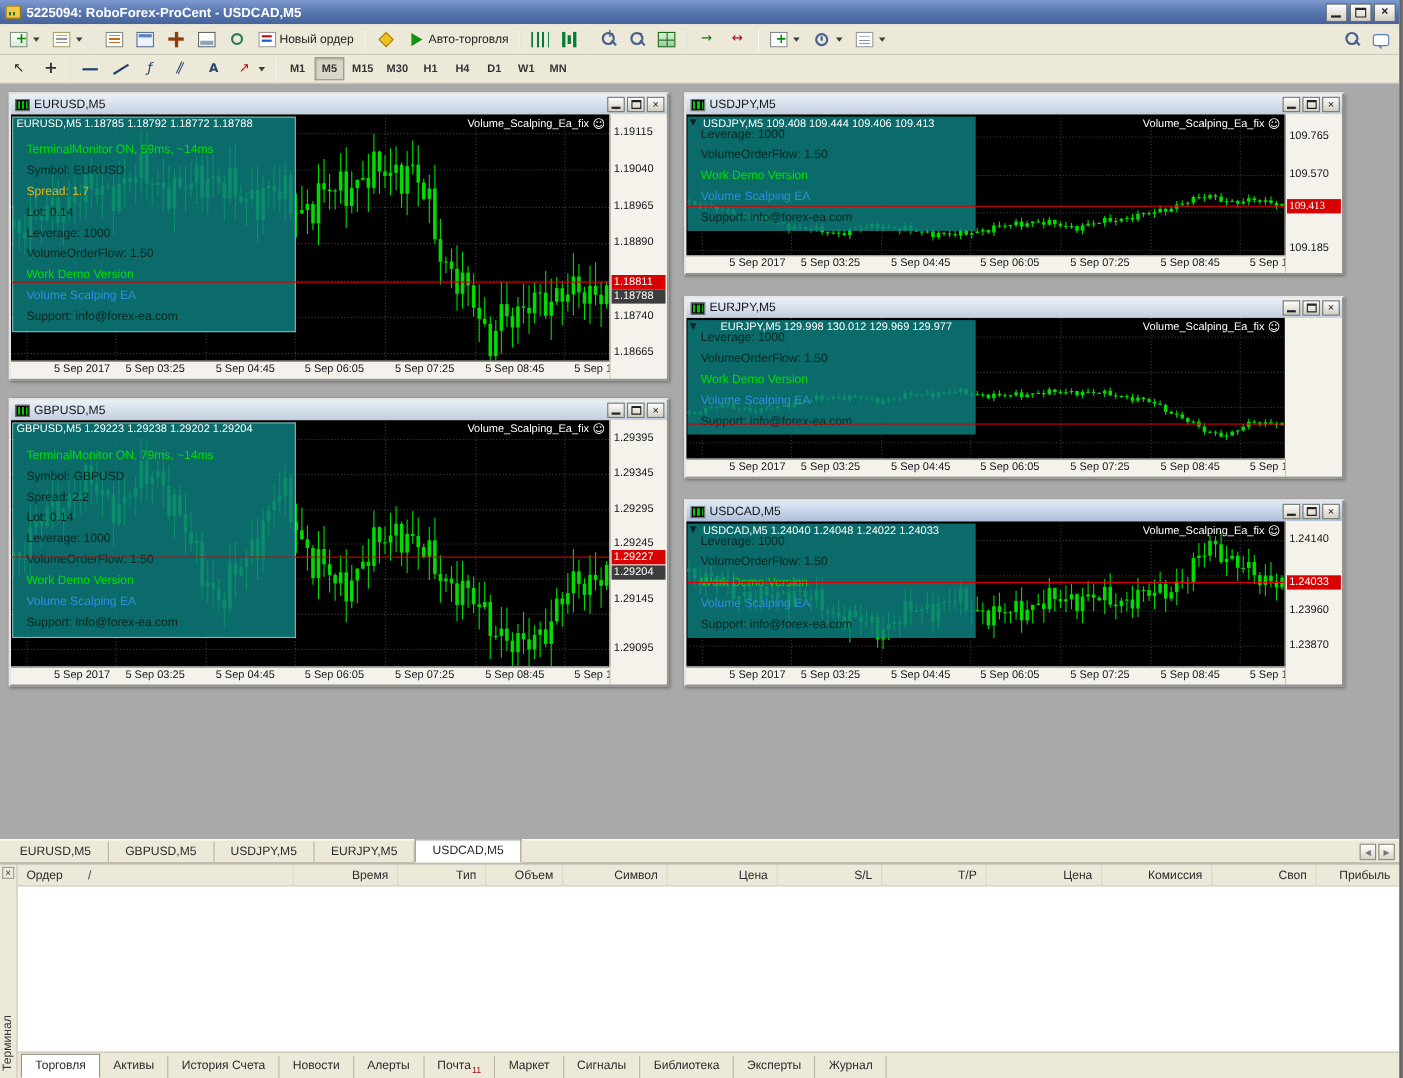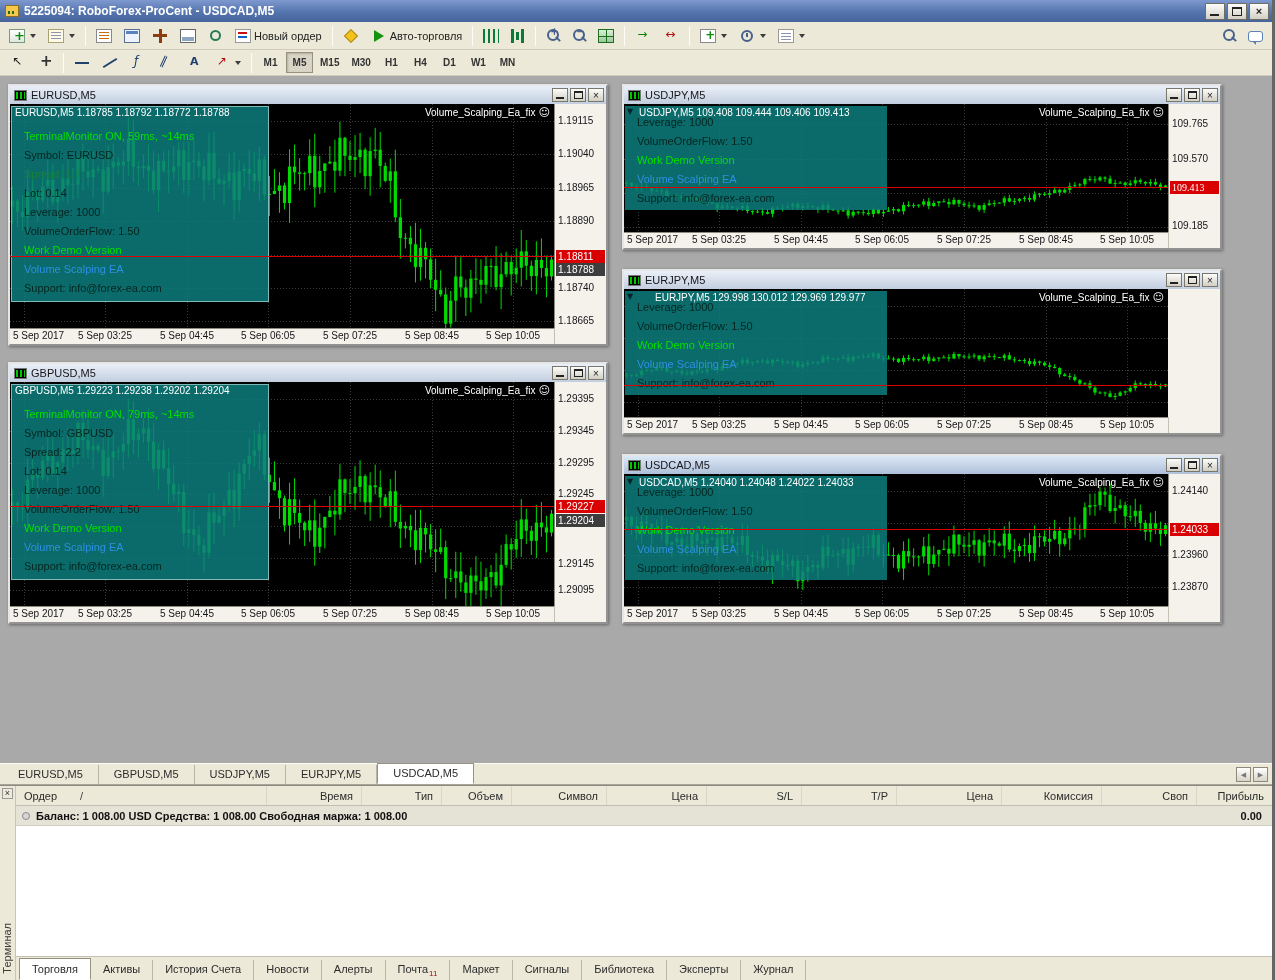--- a/index.html
+++ b/index.html
@@ -95,21 +95,21 @@
   .g2-min{position:absolute;left:3px;bottom:2px;width:8px;height:2px;background:#222;}
   .g2-max{position:absolute;left:3px;top:2px;width:9px;height:8px;border:1px solid #222;border-top-width:2px;}
   .cw-body{display:grid;grid-template-columns:1fr 52px;grid-template-rows:1fr 16px;height:calc(100% - 18px);background:#f4f2ea;}
   .cw-plot{position:relative;grid-column:1;grid-row:1;background:#000;overflow:hidden;}
   .cw-scale{position:relative;grid-column:2;grid-row:1;background:#f4f2ea;border-left:1px solid #8b8b80;font-size:10px;overflow:hidden;}
   .cw-time{position:relative;grid-column:1;grid-row:2;background:#f4f2ea;border-top:1px solid #8b8b80;font-size:10px;overflow:hidden;}
   .cw-corner{grid-column:2;grid-row:2;background:#f4f2ea;border-left:1px solid #c4c1b4;}
   .pscale-label{position:absolute;left:3px;height:12px;line-height:12px;color:#15151a;white-space:nowrap;}
   .pscale-ask{position:absolute;left:1px;right:1px;padding:0 2px;height:13px;line-height:13px;background:#d80000;color:#fff;z-index:3;}
   .pscale-bid{position:absolute;left:1px;right:1px;padding:0 2px;height:13px;line-height:13px;background:#3d3d3d;color:#fff;z-index:3;}
-  .time-label{position:absolute;top:1px;color:#15151a;white-space:nowrap;transform:translateX(-50%);}
+  .time-label{position:absolute;top:1px;color:#15151a;white-space:nowrap;transform:translateX(-50%);margin-left:36px;}
   .time-label.first{transform:none;}
   .red-line{position:absolute;left:0;right:0;height:1px;background:#dc0000;z-index:3;}
   .ea-overlay{position:absolute;left:1px;top:2px;z-index:2;background:rgba(13,126,126,.85);font-size:11px;}
   .ov-large{width:258px;height:196px;padding:20px 0 0 12px;line-height:19px;border:1px solid rgba(225,248,248,.55);}
   .ov-small{width:262px;height:104px;padding:7px 0 0 12px;line-height:19px;}
   .ea-line{white-space:nowrap;}
   .cw-ohlc{position:absolute;left:5px;top:3px;z-index:4;color:#fff;font-size:10px;white-space:nowrap;}
   .cw-ind{position:absolute;right:4px;top:3px;z-index:4;color:#fff;font-size:10px;display:flex;align-items:center;gap:3px;}
   .smiley{font-family:"DejaVu Sans",sans-serif;font-size:11px;line-height:10px;}
   .cw-arrow{position:absolute;left:3px;top:3px;z-index:5;color:#04222a;font-size:8px;font-family:"DejaVu Sans",sans-serif;}
@@ -540,21 +540,21 @@
               <rect x="524.7518518518519" y="155.9043307567001" width="3.2370370370370374" height="16.20637833968371" fill="#00dc00"></rect>
               <line x1="531.4074074074074" x2="531.4074074074074" y1="134.32944695038287" y2="173.79513726408607" stroke="#00dc00" stroke-width="1"></line>
               <rect x="529.7888888888889" y="155.9043307567001" width="3.2370370370370374" height="8.057668303180009" fill="#00dc00"></rect>
               <line x1="536.4444444444445" x2="536.4444444444445" y1="151.65036455464093" y2="193.32532200594633" stroke="#00dc00" stroke-width="1"></line>
               <rect x="534.825925925926" y="163.9619990598801" width="3.2370370370370374" height="8.460714722711998" fill="#00dc00"></rect>
               <line x1="541.4814814814815" x2="541.4814814814815" y1="151.56343863602035" y2="176.4551886201507" stroke="#00dc00" stroke-width="1"></line>
               <rect x="539.862962962963" y="155.48833718177463" width="3.2370370370370374" height="16.934376600817473" fill="#00dc00"></rect>
             </svg><div class="ea-overlay ov-large">
               <div class="ea-line" style="color: rgb(0, 224, 0);">TerminalMonitor ON, 59ms, ~14ms</div>
               <div class="ea-line" style="color: rgb(4, 37, 31);">Symbol: EURUSD</div>
-              <div class="ea-line" style="color: #15803d;">Spread: 1.7</div>
+              <div class="ea-line" style="color: #eab308;">Spread: 1.7</div>
               <div class="ea-line" style="color: rgb(4, 37, 31);">Lot: 0.14</div>
               <div class="ea-line" style="color: rgb(4, 37, 31);">Leverage: 1000</div>
               <div class="ea-line" style="color: rgb(4, 37, 31);">VolumeOrderFlow: 1.50</div>
               <div class="ea-line" style="color: rgb(0, 224, 0);">Work Demo Version</div>
               <div class="ea-line" style="color: rgb(45, 143, 224);">Volume Scalping EA</div>
               <div class="ea-line" style="color: rgb(4, 37, 31);">Support: info@forex-ea.com</div>
             </div><div class="red-line" style="top: 152px;"></div><div class="cw-ohlc">EURUSD,M5 1.18785 1.18792 1.18772 1.18788</div><div class="cw-ind">
               <span>Volume_Scalping_Ea_fix</span>
               <span class="smiley">☺</span>
             </div></div>
@@ -838,21 +838,21 @@
               <div class="ea-line" style="color: rgb(4, 37, 31);">Support: info@forex-ea.com</div>
             </div><div class="red-line" style="top: 124px;"></div><div class="cw-ohlc">GBPUSD,M5 1.29223 1.29238 1.29202 1.29204</div><div class="cw-ind">
               <span>Volume_Scalping_Ea_fix</span>
               <span class="smiley">☺</span>
             </div></div>
           <div class="cw-scale">
             <div class="pscale-label" style="top: 11px;">1.29395</div>
             <div class="pscale-label" style="top: 43px;">1.29345</div>
             <div class="pscale-label" style="top: 75px;">1.29295</div>
             <div class="pscale-label" style="top: 106px;">1.29245</div>
-            <div class="pscale-label" style="top: 176px;">1.29145</div>
+            <div class="pscale-label" style="top: 157px;">1.29145</div>
             <div class="pscale-label" style="top: 202px;">1.29095</div>
             <div class="pscale-ask" style="top: 118px;">1.29227</div>
             <div class="pscale-bid" style="top: 132px;">1.29204</div>
           </div>
           <div class="cw-time">
             <div class="time-label first" style="left: 3px;">5 Sep 2017</div>
             <div class="time-label" style="left: 95px;">5 Sep 03:25</div>
             <div class="time-label" style="left: 177px;">5 Sep 04:45</div>
             <div class="time-label" style="left: 258px;">5 Sep 06:05</div>
             <div class="time-label" style="left: 340px;">5 Sep 07:25</div>
@@ -1721,25 +1721,20 @@
           <div class="th-col" style="flex: 0 0 100px;">
             <span>Комиссия</span>
           </div>
           <div class="th-col" style="flex: 0 0 95px;">
             <span>Своп</span>
           </div>
           <div class="th-col" style="flex: 1 1 0%;">
             <span>Прибыль</span>
           </div>
         </div>
-      <div class="term-balance">
-        <span class="bal-icon"></span>
-        <span>Баланс: 1 008.00 USD  Средства: 1 008.00  Свободная маржа: 1 008.00</span>
-        <span class="bal-profit">0.00</span>
-      </div>
       <div class="term-body"></div>
       <div class="term-tabs" id="termTabs">
           <span class="ttab active"><span>Торговля</span></span>
           <span class="ttab"><span>Активы</span></span>
           <span class="ttab"><span>История Счета</span></span>
           <span class="ttab"><span>Новости</span></span>
           <span class="ttab"><span>Алерты</span></span>
           <span class="ttab"><span>Почта</span><span class="badge">11</span></span>
           <span class="ttab"><span>Маркет</span></span>
           <span class="ttab"><span>Сигналы</span></span>

